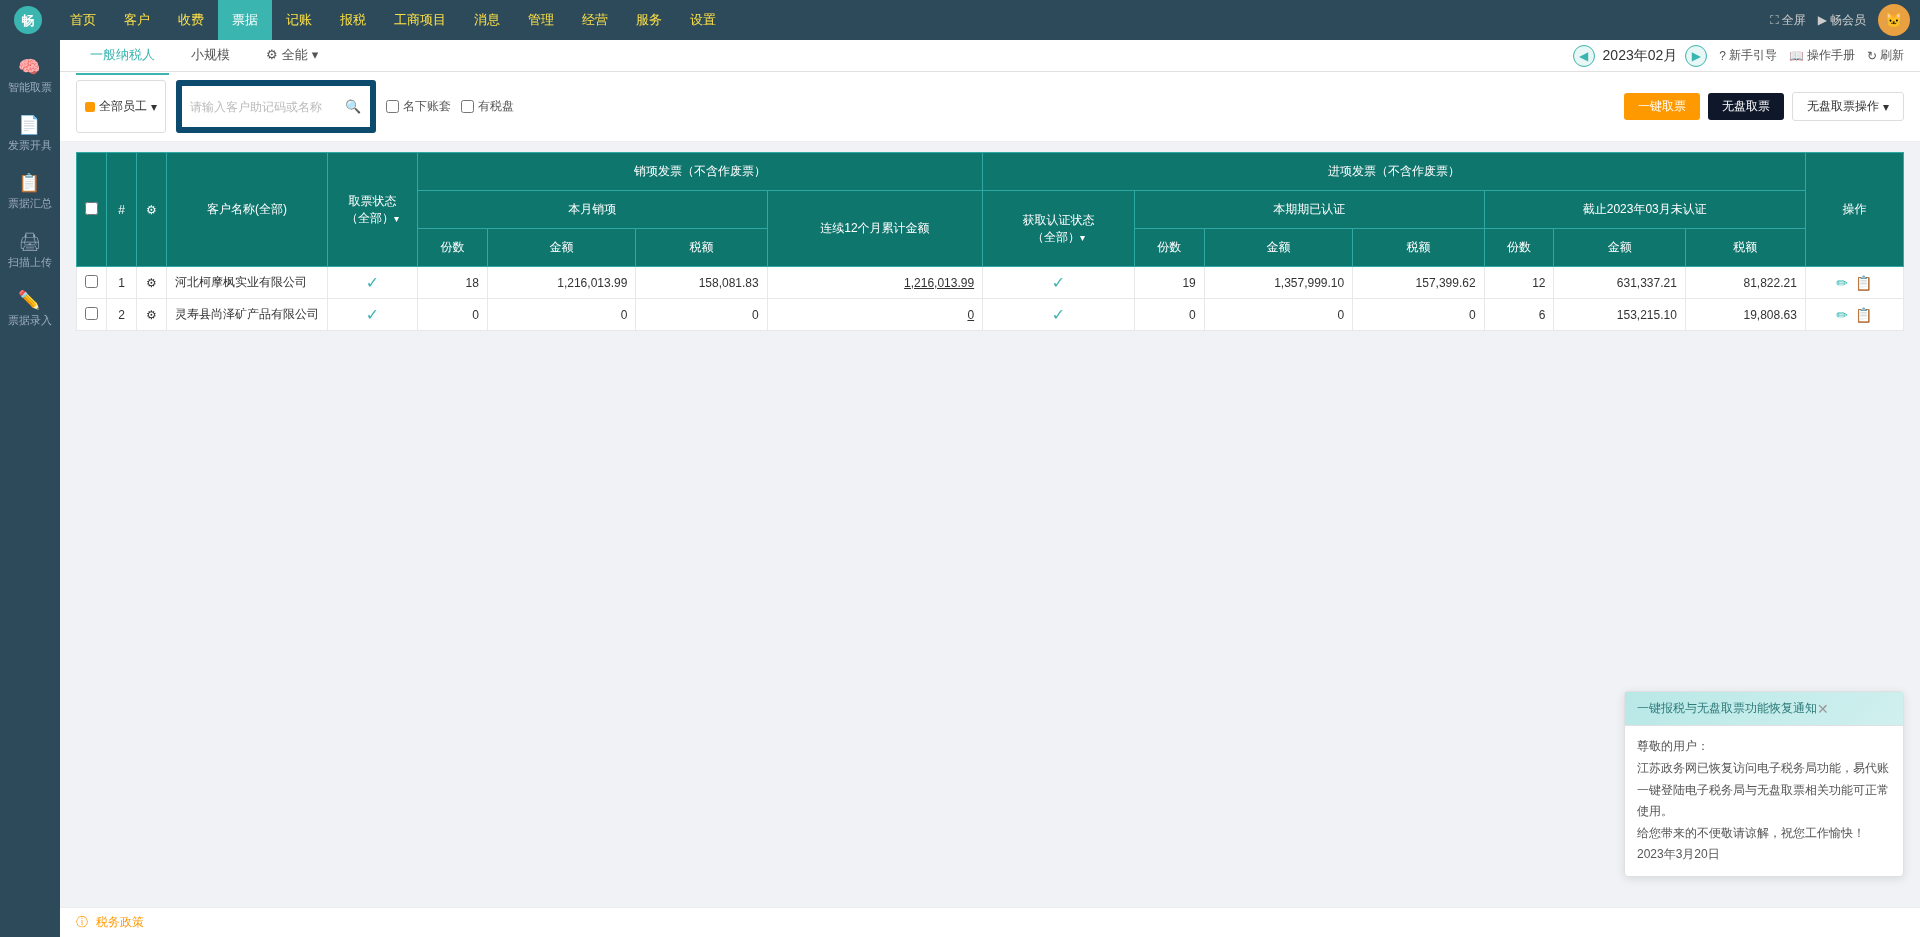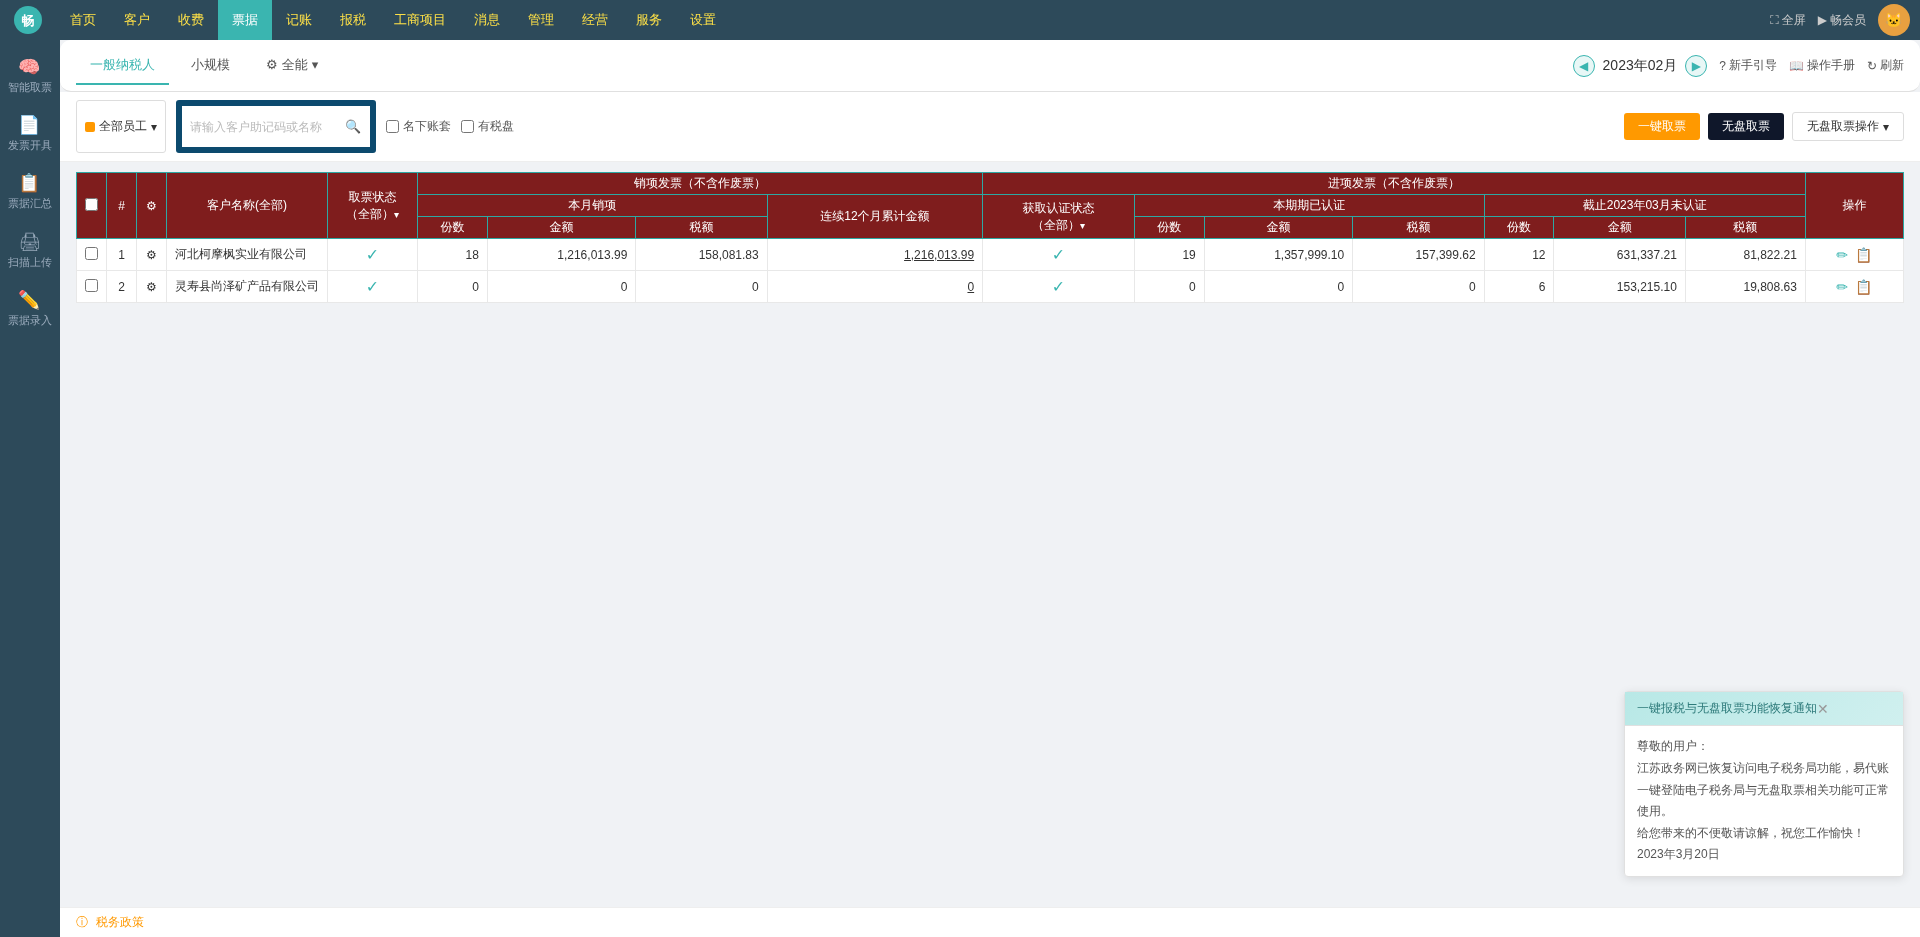--- a/index.html
+++ b/index.html
@@ -73,23 +73,22 @@
 
     
     .main { flex: 1; background: #f0f2f5; overflow: auto; }
 
     
     .tab-bar {
       background: #fff;
       border-bottom: 1px solid #e0e0e0;
       display: flex; align-items: center;
       padding: 0 16px;
-      height: 52px;
+      height: 32px;
       gap: 8px;
-      border-radius: 11px;
     }
     .tab-item {
       padding: 0 14px;
       height: 38px;
       display: flex; align-items: center;
       cursor: pointer;
       font-size: 13px;
       color: #555;
       border-bottom: 2px solid transparent;
       gap: 4px;
@@ -174,23 +173,23 @@
     
     .table-wrap {
       padding: 10px 16px;
     }
     .data-table {
       width: 100%; border-collapse: collapse;
       background: #fff;
       font-size: 12px;
     }
     .data-table th {
-      background: #7f1d1d;
+      background: #0f766e;
       color: #fff;
-      padding: 2px 8px;
+      padding: 10px 8px;
       text-align: center;
       border: 1px solid #2da8a3;
       white-space: nowrap;
       font-weight: normal;
       margin-top: 12px;
     }
     .data-table td {
       border: 1px solid #e8e8e8;
       padding: 6px 8px;
       text-align: center;

